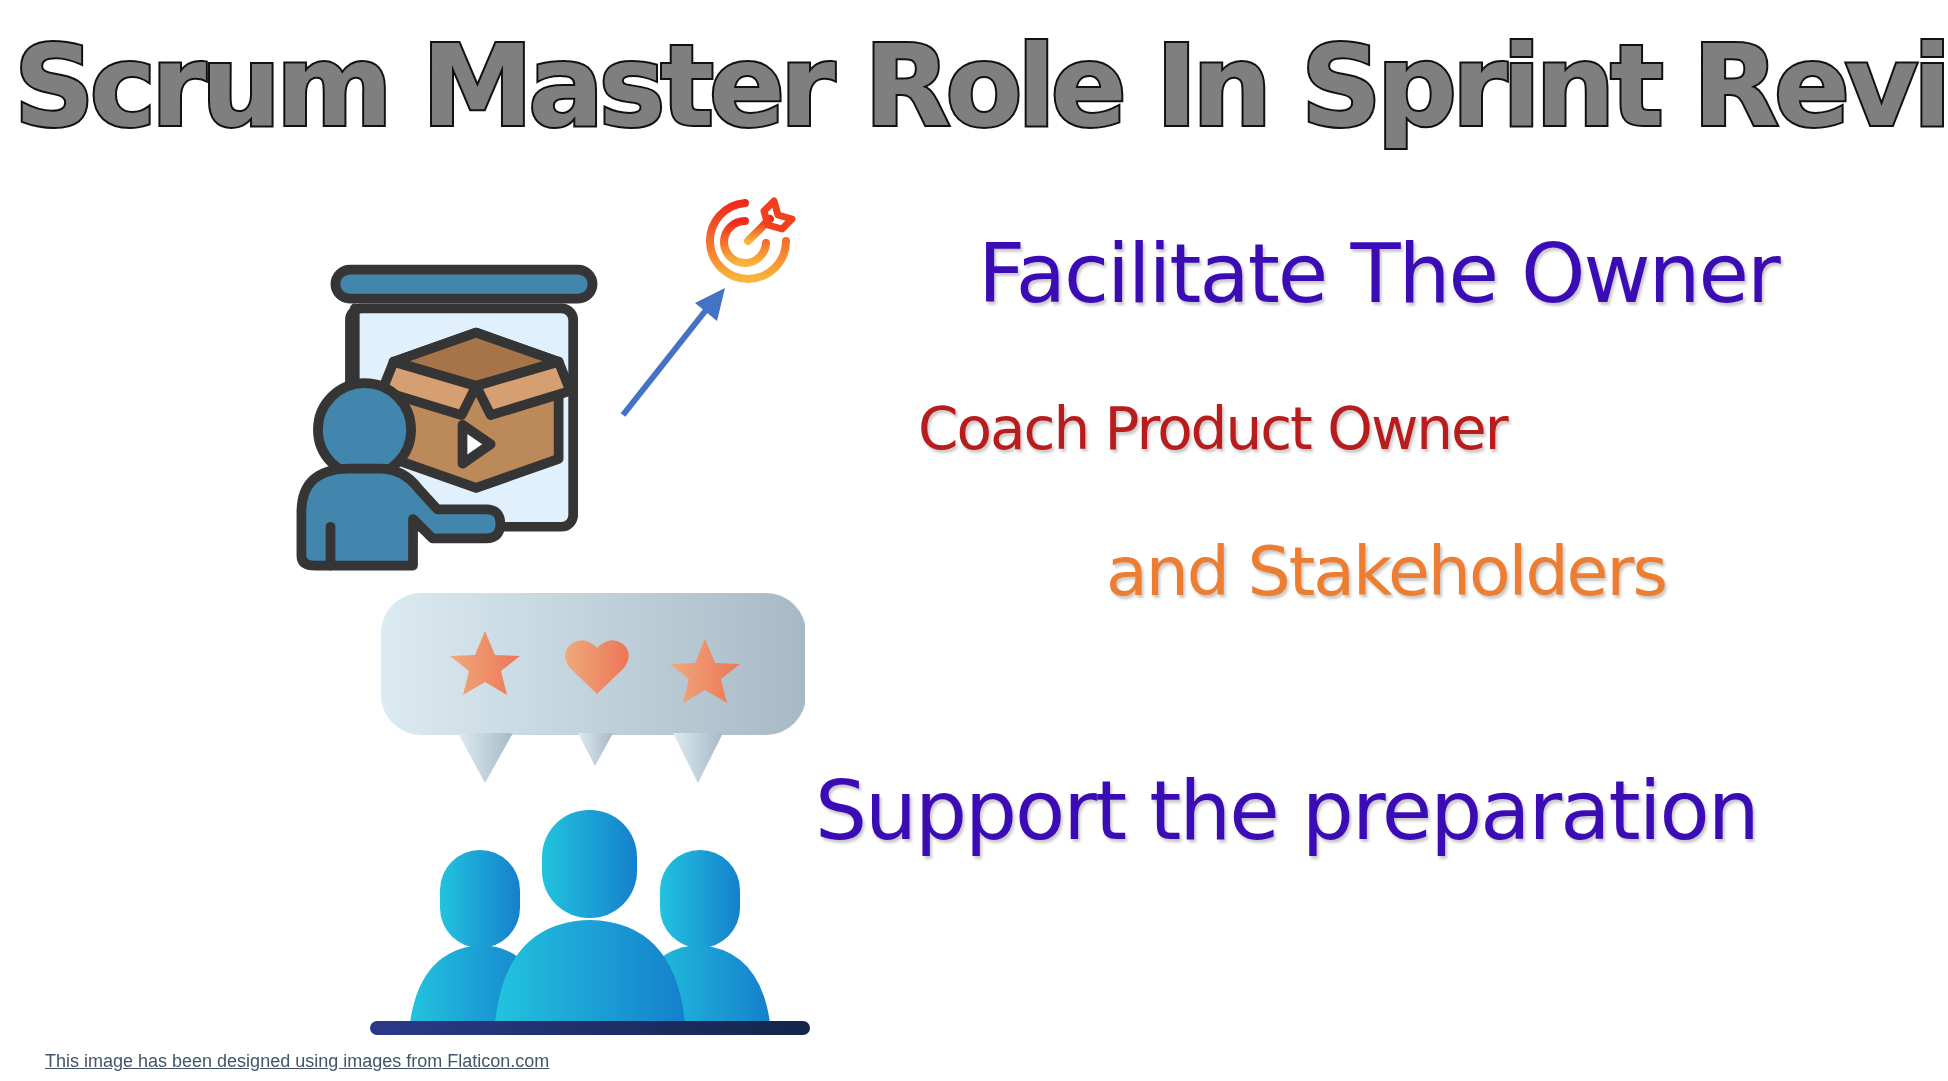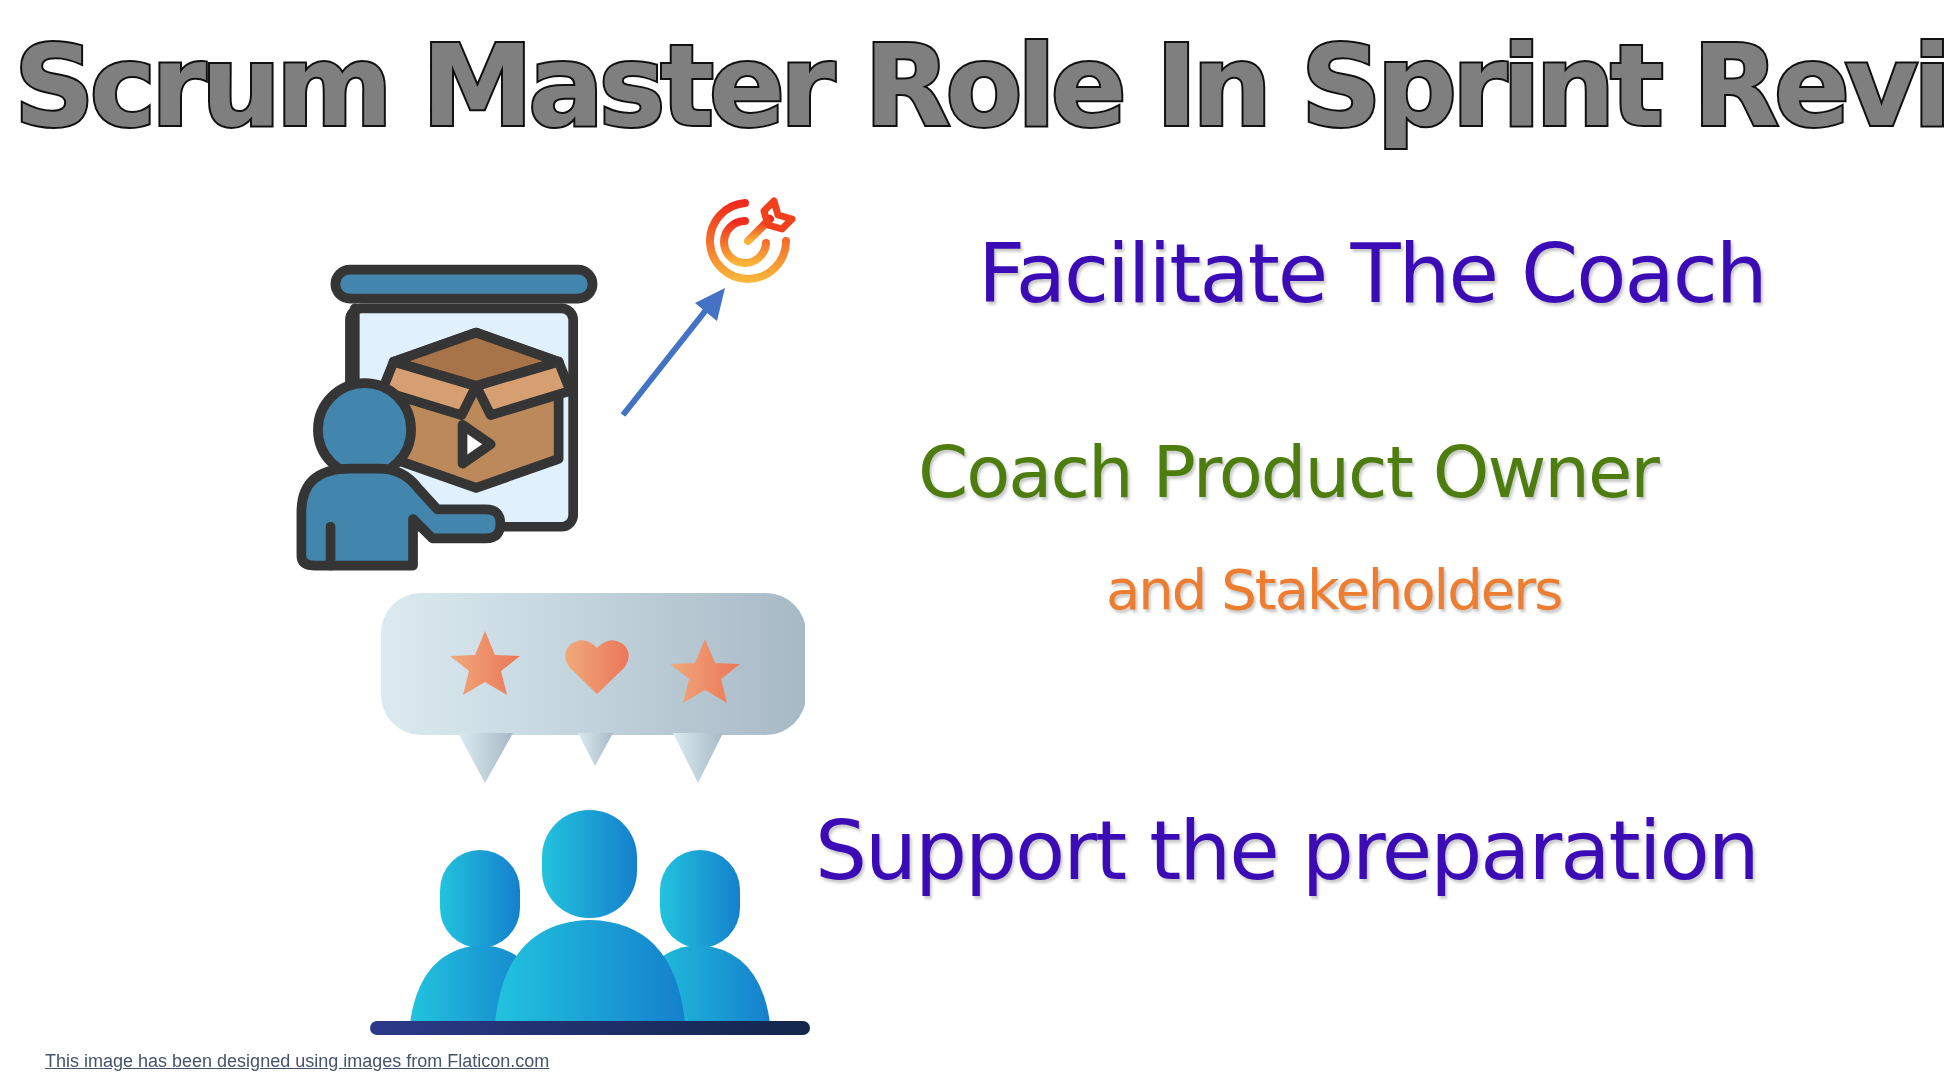--- a/index.html
+++ b/index.html
@@ -17,23 +17,23 @@
       paint-order: stroke fill;
       white-space: nowrap;
     }
     .point {
       position: absolute; font-family: "DejaVu Sans", "Liberation Sans", sans-serif;
       line-height: 1; white-space: nowrap;
       text-shadow: 2px 3px 3px rgba(0,0,0,0.22);
       letter-spacing: -2px;
     }
     .p1 { left: 978px; top: 233px; font-size: 82px; color: #3b0bb5; }
-    .p2a { left: 918px; top: 436px; font-size: 72px; color: #4d7c0f; }
-    .p2b { left: 1106px; top: 538px; font-size: 56px; color: #ed7d31; margin-top: 24px; }
-    .p3 { left: 815px; top: 770px; font-size: 82px; color: #3b0bb5; margin-top: 40px; }
+    .p2a { left: 918px; top: 400px; font-size: 58px; color: #b91c1c; }
+    .p2b { left: 1106px; top: 538px; font-size: 68px; color: #ed7d31; }
+    .p3 { left: 815px; top: 770px; font-size: 82px; color: #3b0bb5; }
     .credit {
       position: absolute; left: 45px; top: 1051px;
       font-size: 18px; color: #44546a; white-space: nowrap; text-decoration: underline;
     }
     .icon { position: absolute; }
     #presenter { left: 282px; top: 255px; width: 330px; height: 330px; }
     #arrow { left: 615px; top: 283px; width: 115px; height: 140px; }
     #target { left: 700px; top: 193px; width: 100px; height: 100px; }
     #bubble { left: 373px; top: 588px; width: 432px; height: 200px; }
     #people { left: 365px; top: 795px; width: 450px; height: 240px; }
@@ -110,18 +110,18 @@
   </defs>
   <rect x="75" y="55" width="80" height="98" rx="40" fill="url(#pg)"></rect>
   <path d="M45,228 Q55,155 115,150 Q165,152 175,200 L175,228 Z" fill="url(#pg)"></path>
   <rect x="295" y="55" width="80" height="98" rx="40" fill="url(#pg)"></rect>
   <path d="M275,200 Q285,152 335,150 Q395,155 405,228 L275,228 Z" fill="url(#pg)"></path>
   <rect x="177" y="15" width="95" height="108" rx="47" fill="url(#pg)"></rect>
   <path d="M130,228 Q140,127 225,125 Q310,127 320,228 Z" fill="url(#pg)"></path>
   <rect x="5" y="226" width="440" height="14" rx="7" fill="url(#bar)"></rect>
 </svg>
 
-<div class="point p1">Facilitate The Coach</div>
+<div class="point p1">Facilitate The Owner</div>
 <div class="point p2a">Coach Product Owner</div>
 <div class="point p2b">and Stakeholders</div>
 <div class="point p3">Support the preparation</div>
 
 <div class="credit">This image  has been designed using images from Flaticon.com</div>
 
 </body></html>

